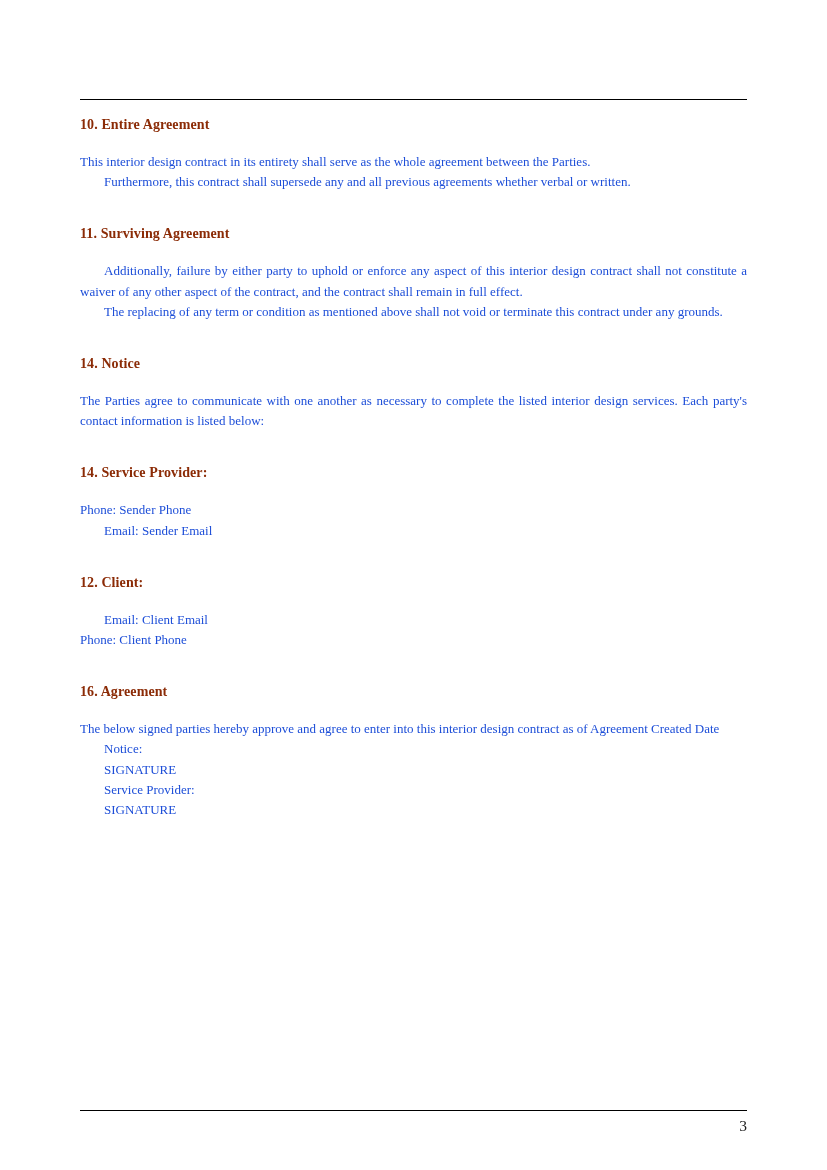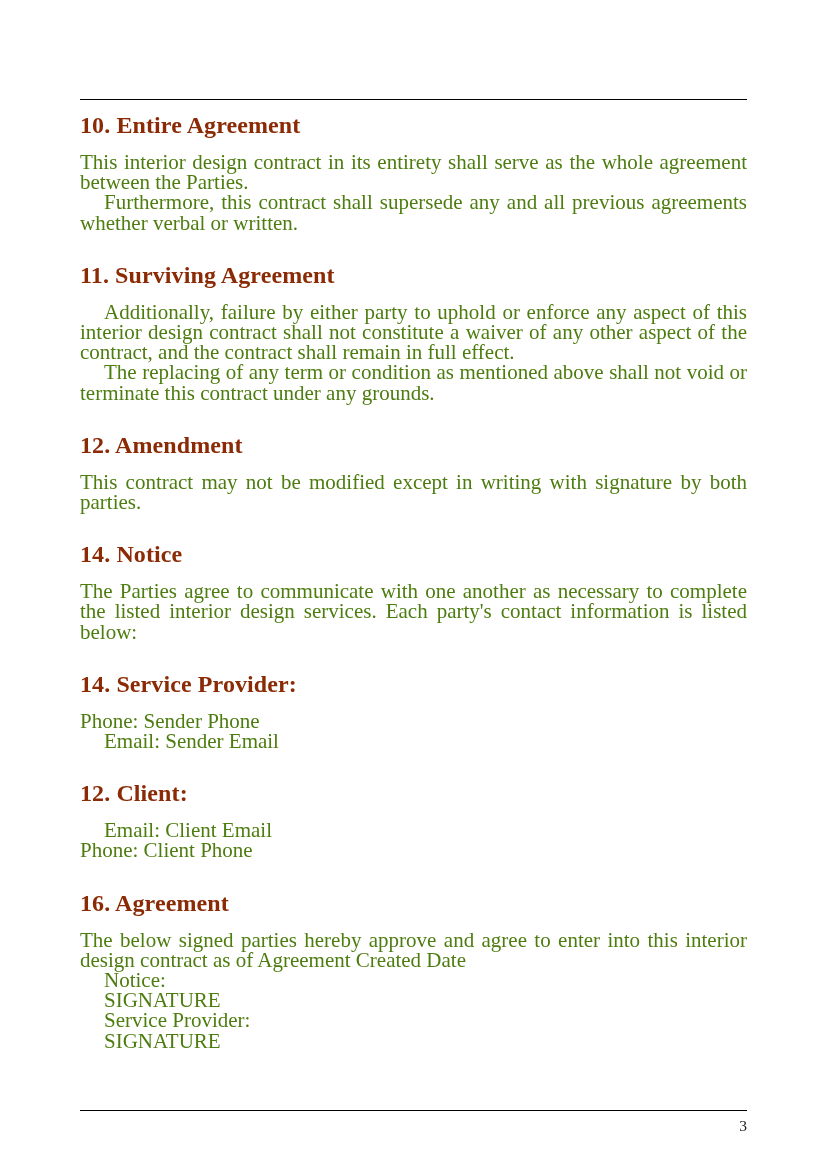--- a/index.html
+++ b/index.html
@@ -46,43 +46,43 @@
     line-height: 20px;
     color: #1a1a1a;
   }
   .content {
     position: absolute;
     left: 0;
     top: 113px;
     width: 667px;
   }
   h2.section-heading {
-    font-size: 24px;
+    font-size: 14px;
     font-weight: bold;
     color: #8b2b06;
     margin: 0;
     padding: 0;
     line-height: 24px;
     letter-spacing: 0.1px;
   }
   .sec {
     margin: 0;
   }
   .sec + .sec {
     margin-top: 30px;
   }
   h2.section-heading + .body-block {
     margin-top: 15px;
   }
   .body-block {
-    font-size: 21px;
+    font-size: 13px;
     line-height: 20.2px;
     text-align: justify;
     text-justify: inter-word;
-    color: #4d7c0f;
+    color: #1d4ed8;
     -webkit-hyphens: none;
     hyphens: none;
   }
   p.para {
     margin: 0;
     text-align: justify;
   }
   p.para.indent {
     text-indent: 24px;
   }
@@ -115,26 +115,20 @@
     </div>
 
     <div class="sec">
       <h2 class="section-heading">11. Surviving Agreement</h2>
       <div class="body-block">
         <p class="para indent">Additionally, failure by either party to uphold or enforce any aspect of this interior design contract shall not constitute a waiver of any other aspect of the contract, and the contract shall remain in full effect.</p>
         <p class="para indent">The replacing of any term or condition as mentioned above shall not void or terminate this contract under any grounds.</p>
       </div>
     </div>
 
-    <div class="sec">
-      <h2 class="section-heading">12. Amendment</h2>
-      <div class="body-block">
-        <p class="para noindent">This contract may not be modified except in writing with signature by both parties.</p>
-      </div>
-    </div>
 
     <div class="sec">
       <h2 class="section-heading">14. Notice</h2>
       <div class="body-block">
         <p class="para noindent">The Parties agree to communicate with one another as necessary to complete the listed interior design services. Each party's contact information is listed below:</p>
       </div>
     </div>
 
     <div class="sec">
       <h2 class="section-heading">14. Service Provider:</h2>

